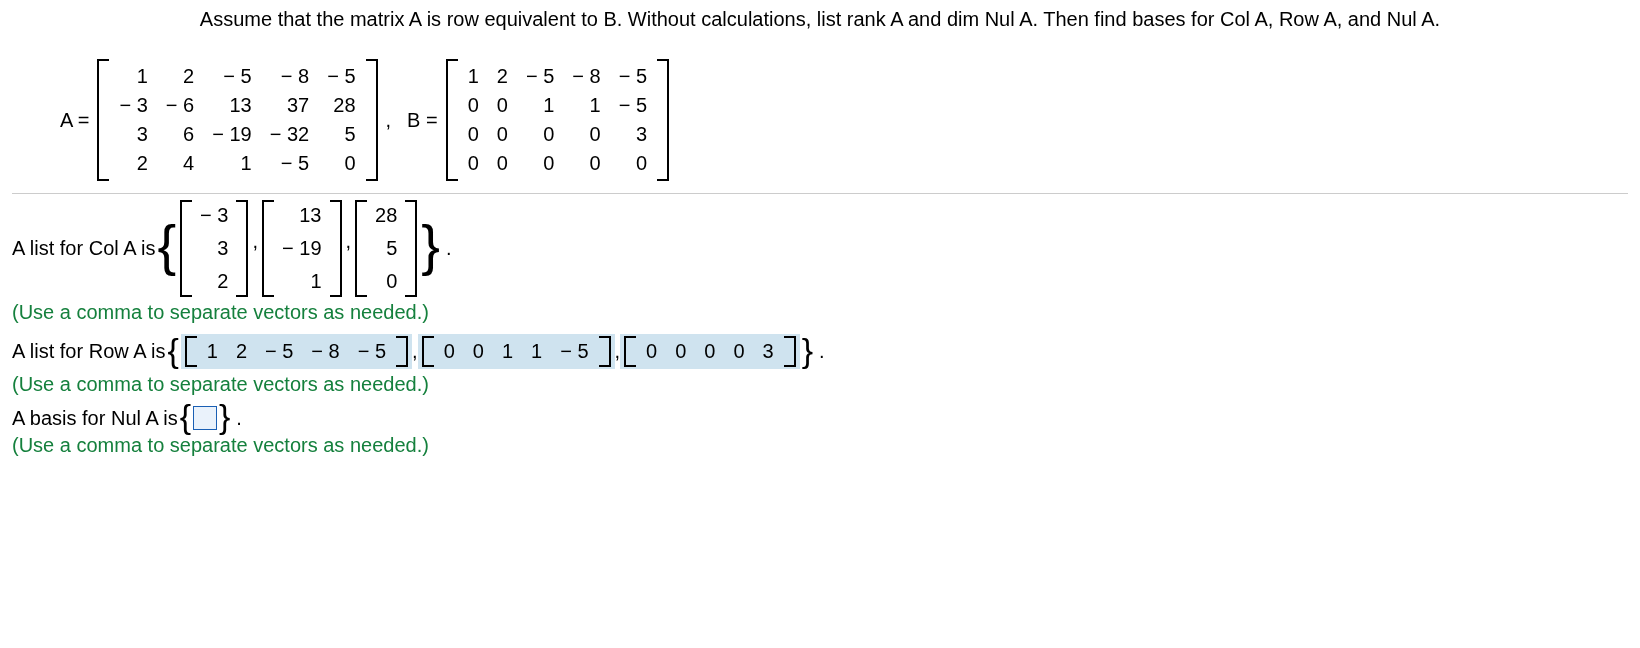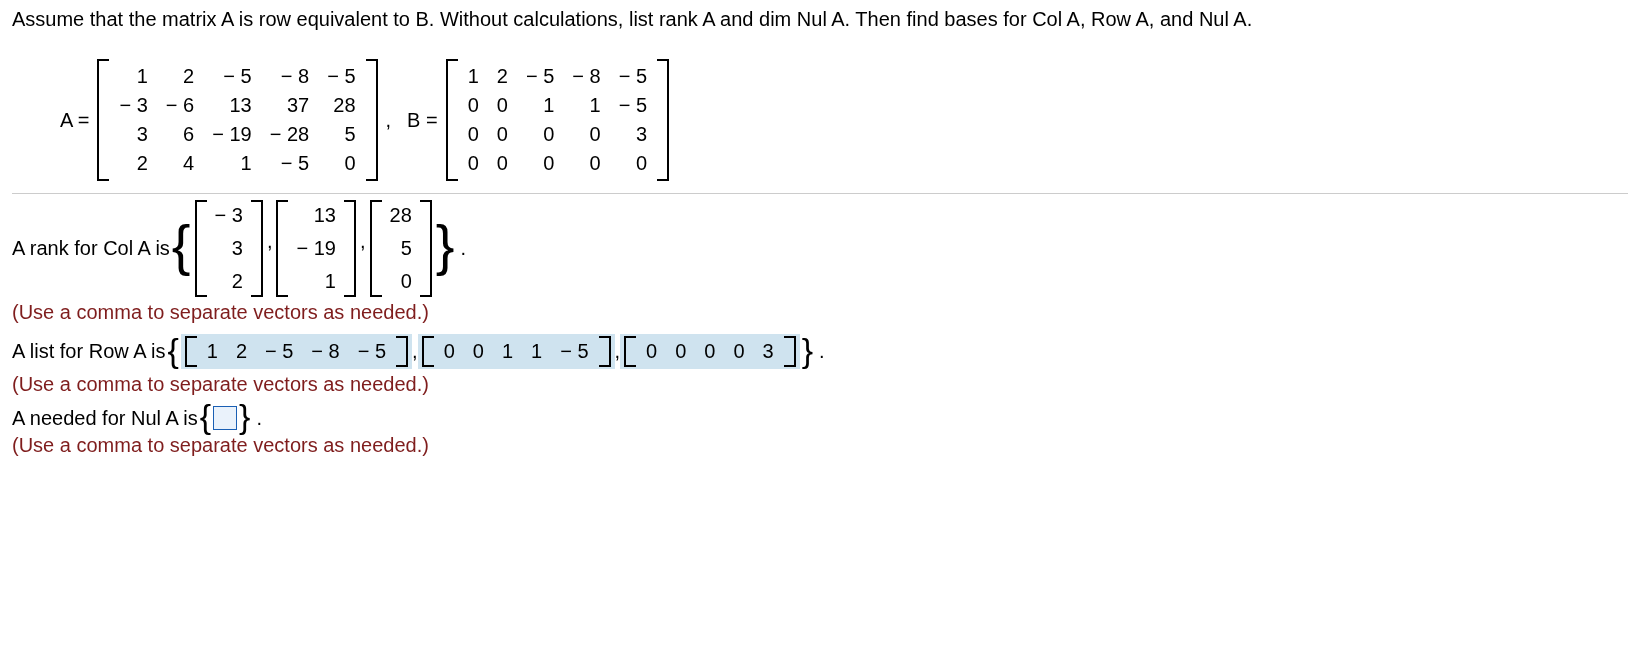--- a/index.html
+++ b/index.html
@@ -5,21 +5,21 @@
   body {
     font-family: Arial, Helvetica, sans-serif;
     font-size: 20px;
     color: #000;
     margin: 0;
     padding: 8px 12px;
     width: 1640px;
     box-sizing: border-box;
     background: #fff;
   }
-  .question { margin-bottom: 28px; }
+  .question { margin-bottom: 28px; text-align: center; }
   .matrices-row { display: flex; align-items: center; margin: 8px 0 12px 40px; }
   .label { margin: 0 8px; }
   .matrix {
     display: inline-flex;
     align-items: stretch;
   }
   .bracket {
     width: 10px;
     border-top: 2px solid #000;
     border-bottom: 2px solid #000;
@@ -39,21 +39,21 @@
     grid-template-rows: 1fr;
     gap: 0 18px;
     padding: 4px 10px;
     text-align: right;
   }
   .row-mgrid.c5 { grid-template-columns: repeat(5, auto); }
 
   hr.sep { border: none; border-top: 1px solid #ccc; margin: 6px 0; }
 
   .answer-line { display: flex; align-items: center; flex-wrap: wrap; margin: 4px 0; }
-  .hint { color: #7f1d1d; margin: 2px 0 10px 0; }
+  .hint { color: #15803d; margin: 2px 0 10px 0; }
 
   .brace { font-size: 56px; line-height: 0; position: relative; top: -4px; padding: 0 2px; }
   .brace.small { font-size: 34px; top: -2px; }
 
   .period { margin-left: 4px; }
 
   
   .hl { background: #cfe3ef; padding: 2px 4px; }
 
   
@@ -90,21 +90,21 @@
         <span>− 8</span>
         <span>− 5</span>
       <span>− 3</span>
         <span>− 6</span>
         <span>13</span>
         <span>37</span>
         <span>28</span>
       <span>3</span>
         <span>6</span>
         <span>− 19</span>
-        <span>− 28</span>
+        <span>− 32</span>
         <span>5</span>
       <span>2</span>
         <span>4</span>
         <span>1</span>
         <span>− 5</span>
         <span>0</span>
     </span>
     <span class="bracket right"></span>
   </span>
   <span class="label">,</span>
@@ -133,21 +133,21 @@
         <span>0</span>
         <span>0</span>
     </span>
     <span class="bracket right"></span>
   </span>
 </div>
 
 <hr class="sep">
 
 <div class="answer-line">
-  <span>A rank for Col A is</span>
+  <span>A list for Col A is</span>
   <span class="brace">{</span>
   <span class="colset">
     <span class="colvec">
       <span class="bracket left"></span>
       <span class="mgrid c1">
         <span>− 3</span>
         <span>3</span>
         <span>2</span>
       </span>
       <span class="bracket right"></span>
@@ -217,19 +217,19 @@
     </span>
     <span class="bracket right"></span>
   </span>
 
   <span class="brace small">}</span>
   <span class="period">.</span>
 </div>
 <div class="hint">(Use a comma to separate vectors as needed.)</div>
 
 <div class="answer-line">
-  <span>A needed for Nul A is</span>
+  <span>A basis for Nul A is</span>
   <span class="brace small">{</span>
   <span class="ans-box"></span>
   <span class="brace small">}</span>
   <span class="period">.</span>
 </div>
 <div class="hint">(Use a comma to separate vectors as needed.)</div>
 
 </body></html>

